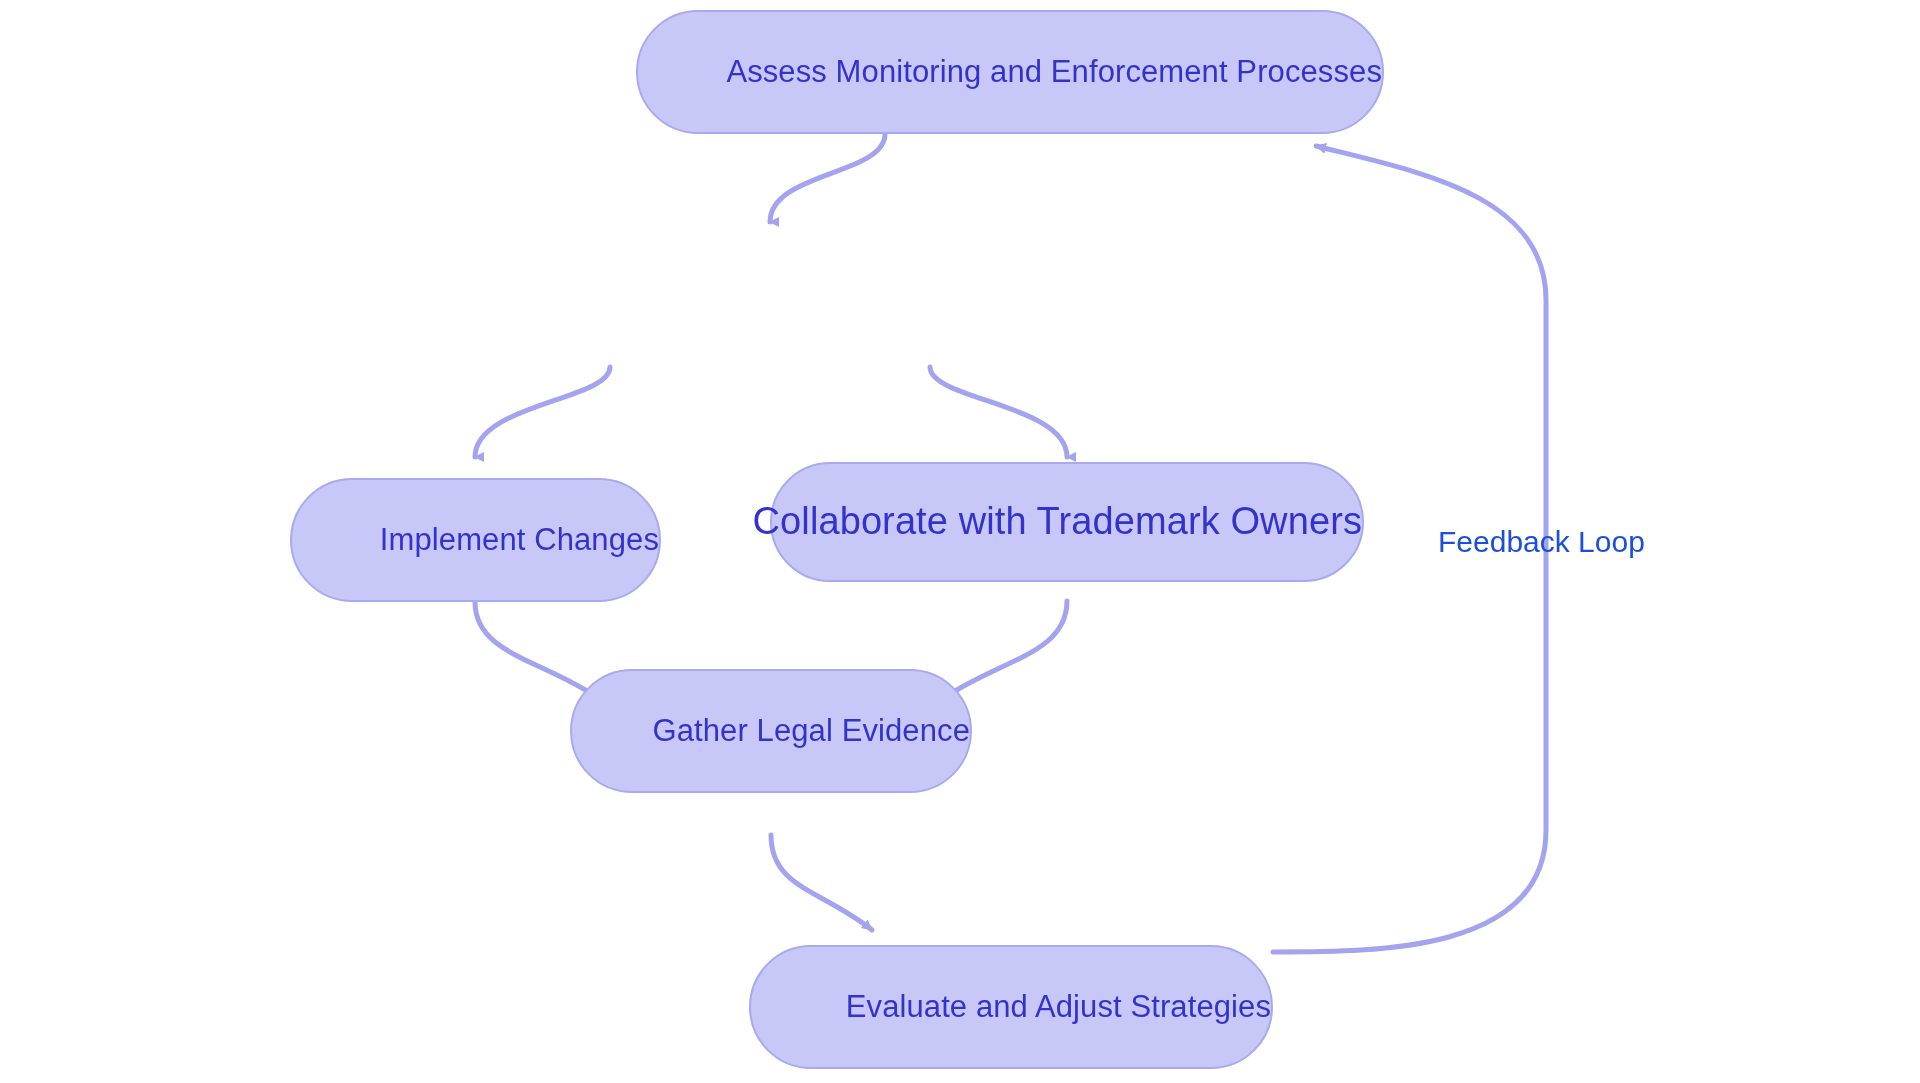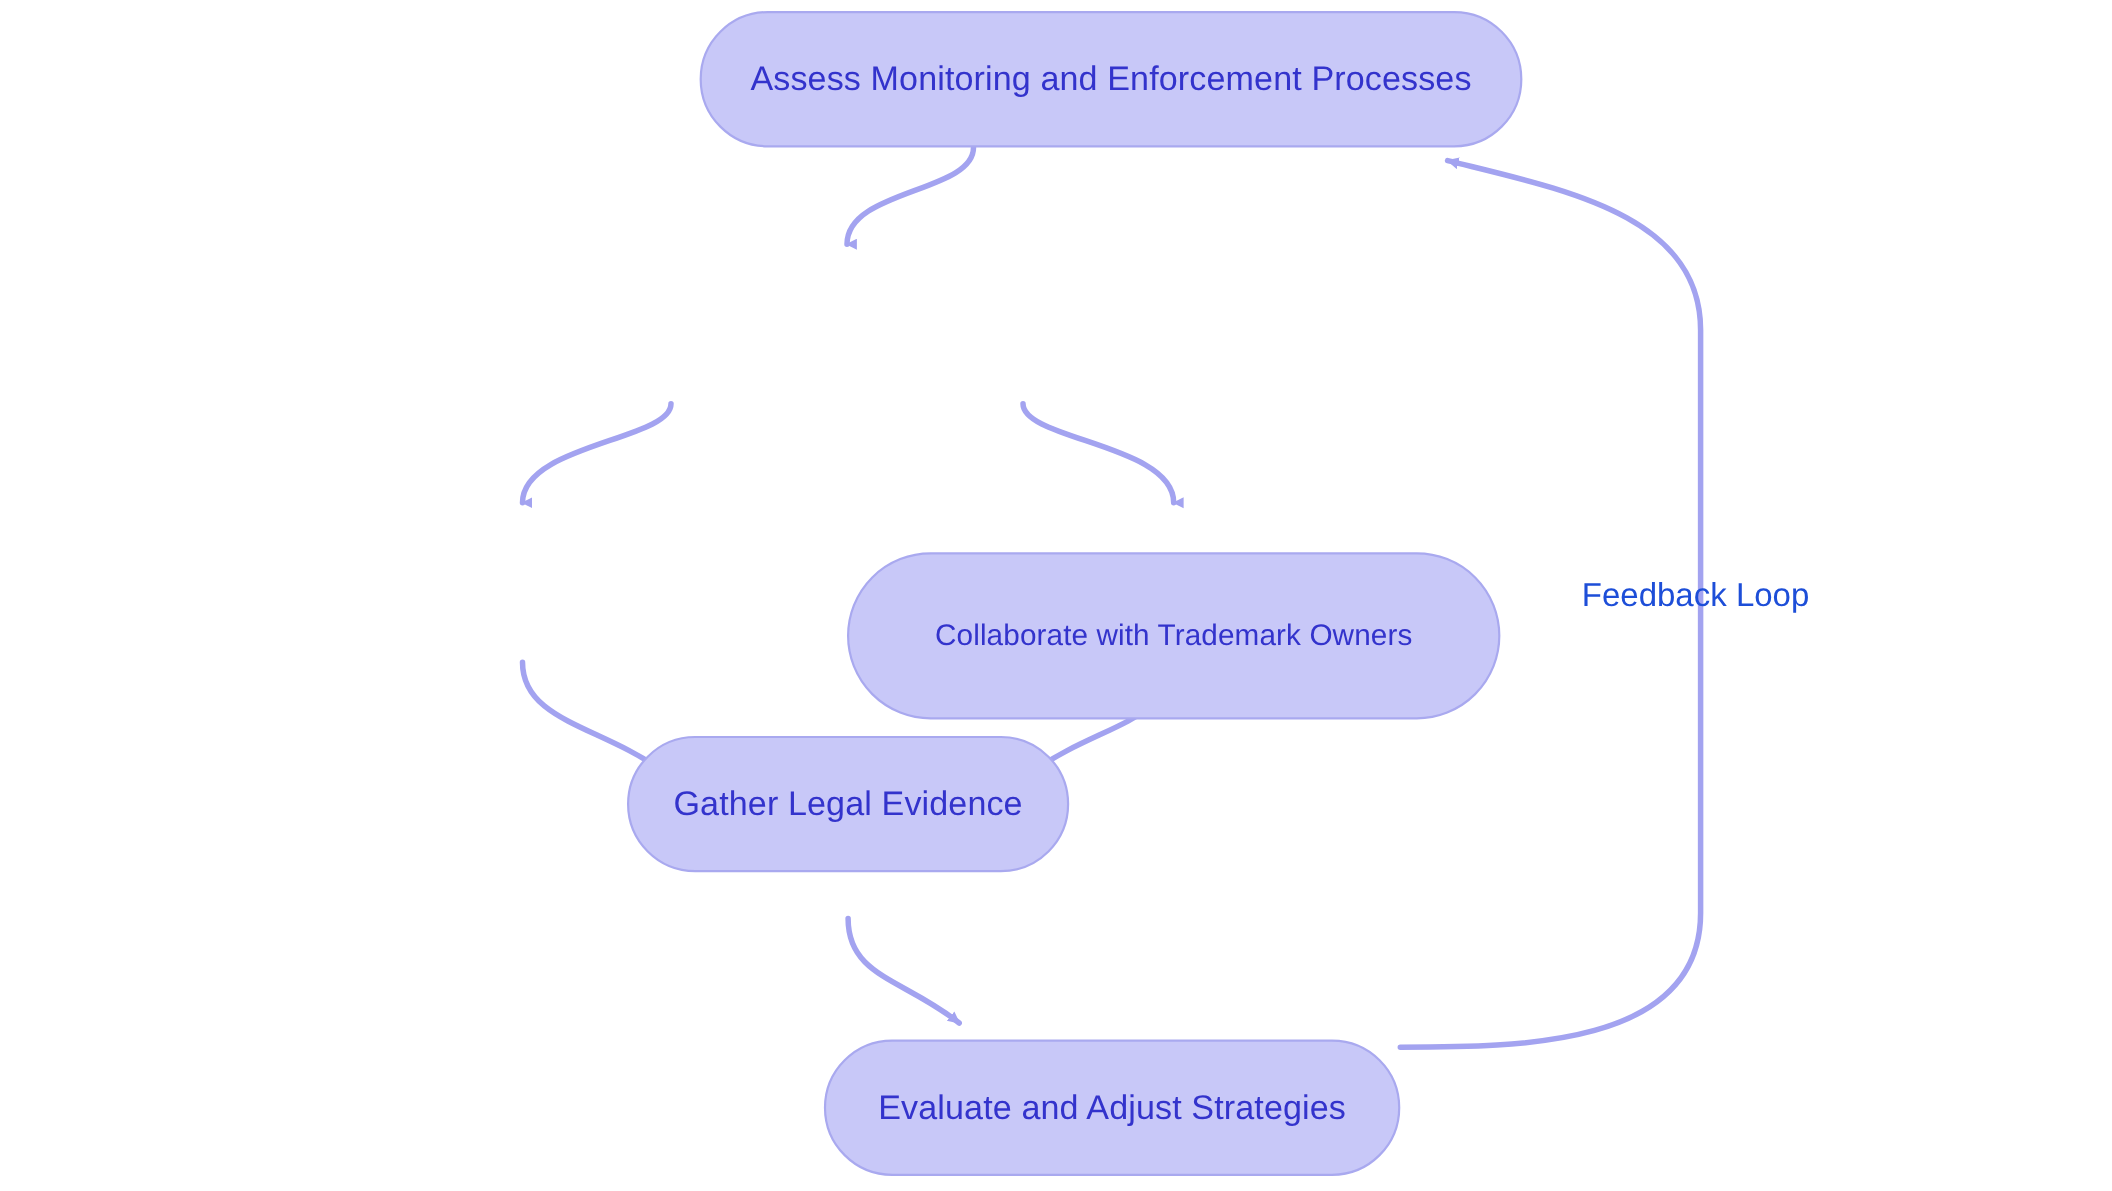--- a/index.html
+++ b/index.html
@@ -24,21 +24,21 @@
     top: 0;
     width: 1920px;
     height: 1083px;
     pointer-events: none;
   }
   .node {
     position: absolute;
     box-sizing: border-box;
     display: flex;
     align-items: center;
-    justify-content: center;
+    justify-content: flex-end;
     background: #c8c8f8;
     border: 2px solid #a9a9ef;
     border-radius: 999px;
     color: #3333cc;
     text-align: center;
     white-space: nowrap;
     letter-spacing: 0.1px;
   }
   .node-label {
     display: block;
@@ -82,22 +82,25 @@
       <path d="M 1273,952 C 1380,952 1546,952 1546,830
                L 1546,300 C 1546,195 1420,172 1316,146" marker-end="url(#arrow-auto)"></path>
     </g>
   </svg>
 
   <div class="node" style="left:636px; top:10px; width:748px; height:124px; font-size:31px;">
     <span class="node-label">Assess Monitoring and Enforcement Processes</span>
   </div>
 
 
+  <div class="node" style="left:290px; top:478px; width:371px; height:124px; font-size:31px;">
+    <span class="node-label">Implement Changes</span>
+  </div>
 
-  <div class="node" style="left:770px; top:502px; width:594px; height:152px; font-size:27px;">
+  <div class="node" style="left:770px; top:462px; width:594px; height:120px; font-size:38px;">
     <span class="node-label">Collaborate with Trademark Owners</span>
   </div>
 
   <div class="node" style="left:570px; top:669px; width:402px; height:124px; font-size:31px;">
     <span class="node-label">Gather Legal Evidence</span>
   </div>
 
   <div class="node" style="left:749px; top:945px; width:524px; height:124px; font-size:31px;">
     <span class="node-label">Evaluate and Adjust Strategies</span>
   </div>

